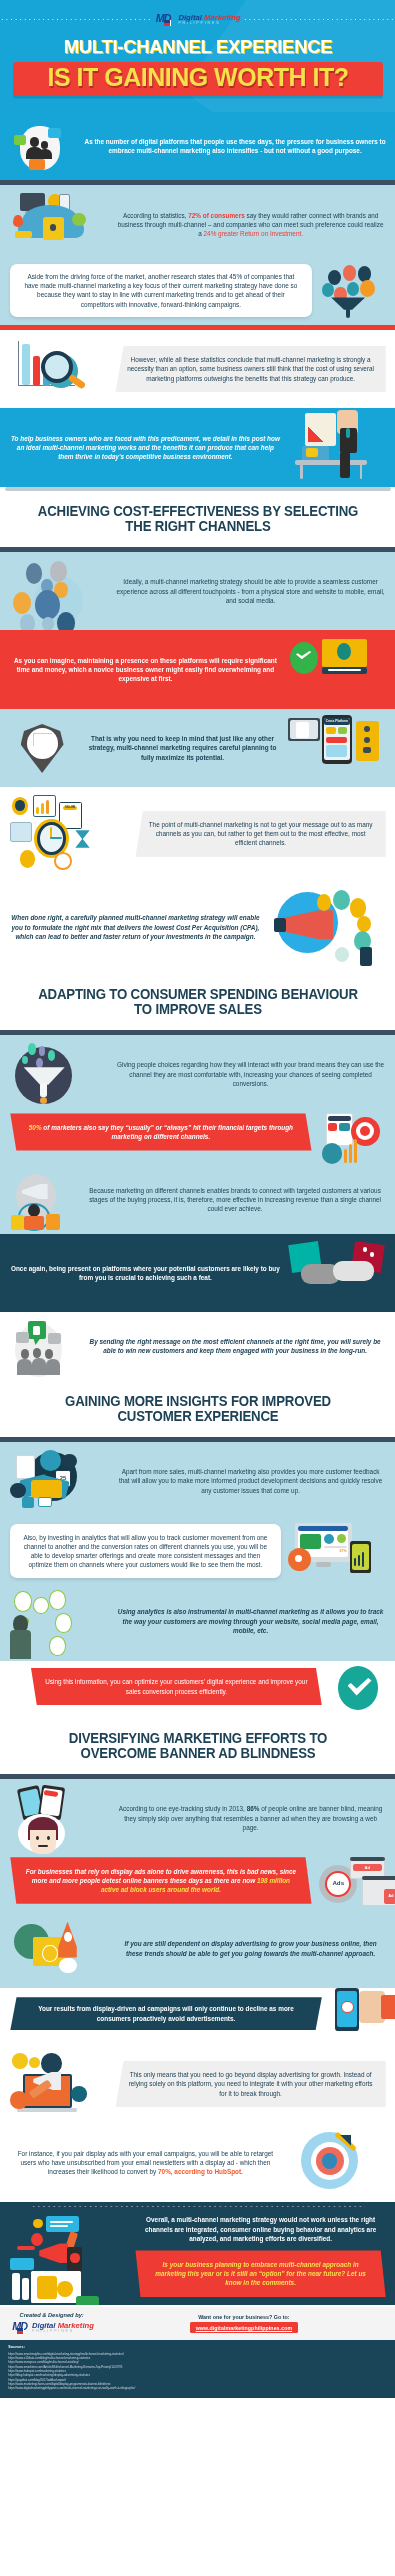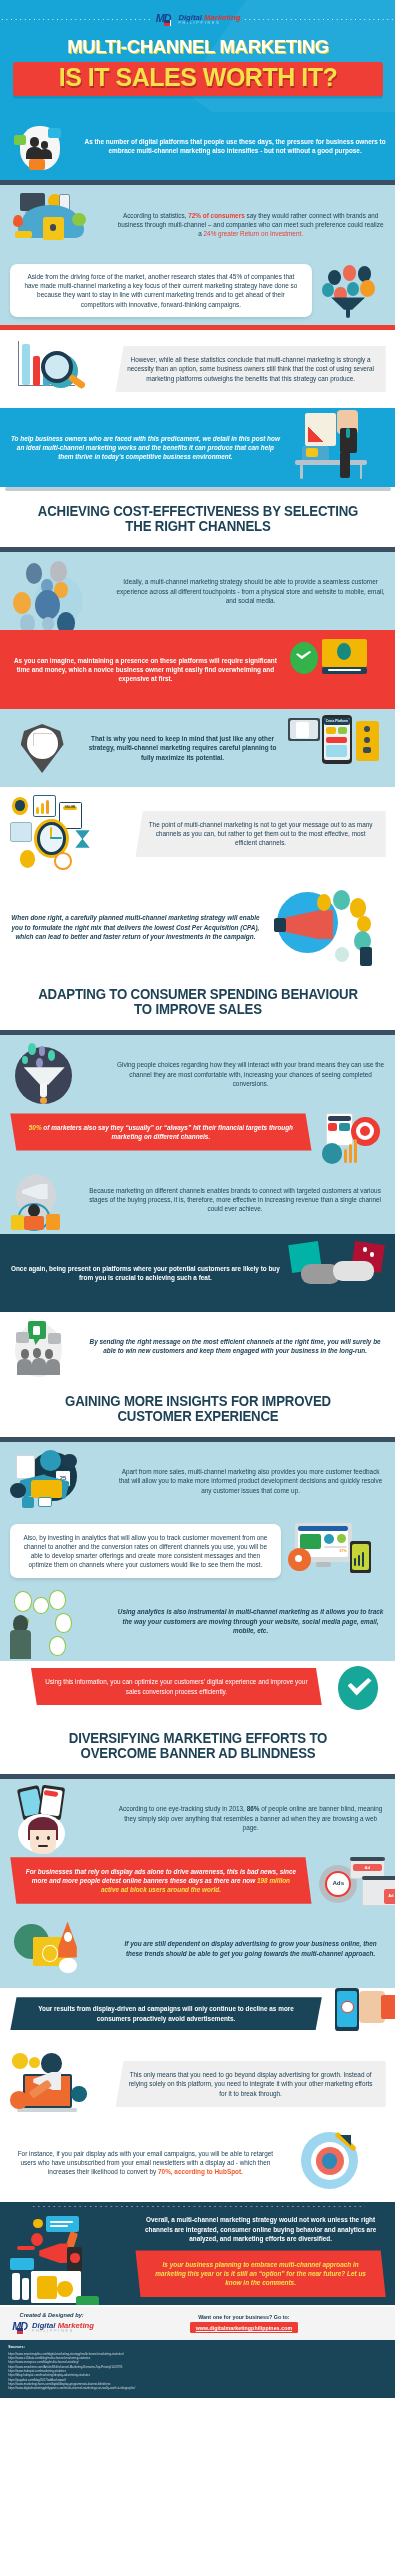--- a/index.html
+++ b/index.html
@@ -213,23 +213,23 @@
           <span class="flagbar"></span>
         </div>
         <div class="logo-text">
           <div class="l1"><span>Digital </span><span class="red">Marketing</span></div>
           <div class="l2">PHILIPPINES</div>
         </div>
       </div>
       <div class="dots-right"></div>
     </div>
 
-    <div class="title-main">MULTI-CHANNEL MARKETING</div>
+    <div class="title-main">MULTI-CHANNEL EXPERIENCE</div>
     <div class="title-band">
-      <div class="title-sub">IS IT SALES WORTH IT?</div>
+      <div class="title-sub">IS IT GAINING WORTH IT?</div>
     </div>
   </div>
 
   <div class="band blue">
     <div class="row">
       <div class="art sm">
         <div class="circ" style="left:9.3px;top:6.2px;width:40px;height:44px;background:#f6f6f6;border-radius:46%;"></div>
         <div class="rr" style="left:38px;top:8.2px;width:12.4px;height:10.3px;background:#2bb6e3;"></div>
         <div class="rr" style="left:4.1px;top:15.5px;width:11.3px;height:9.3px;background:#7ac943;"></div>
         <div class="circ" style="left:19.6px;top:17.5px;width:9.3px;height:9.3px;background:#2b2b2b;"></div>

